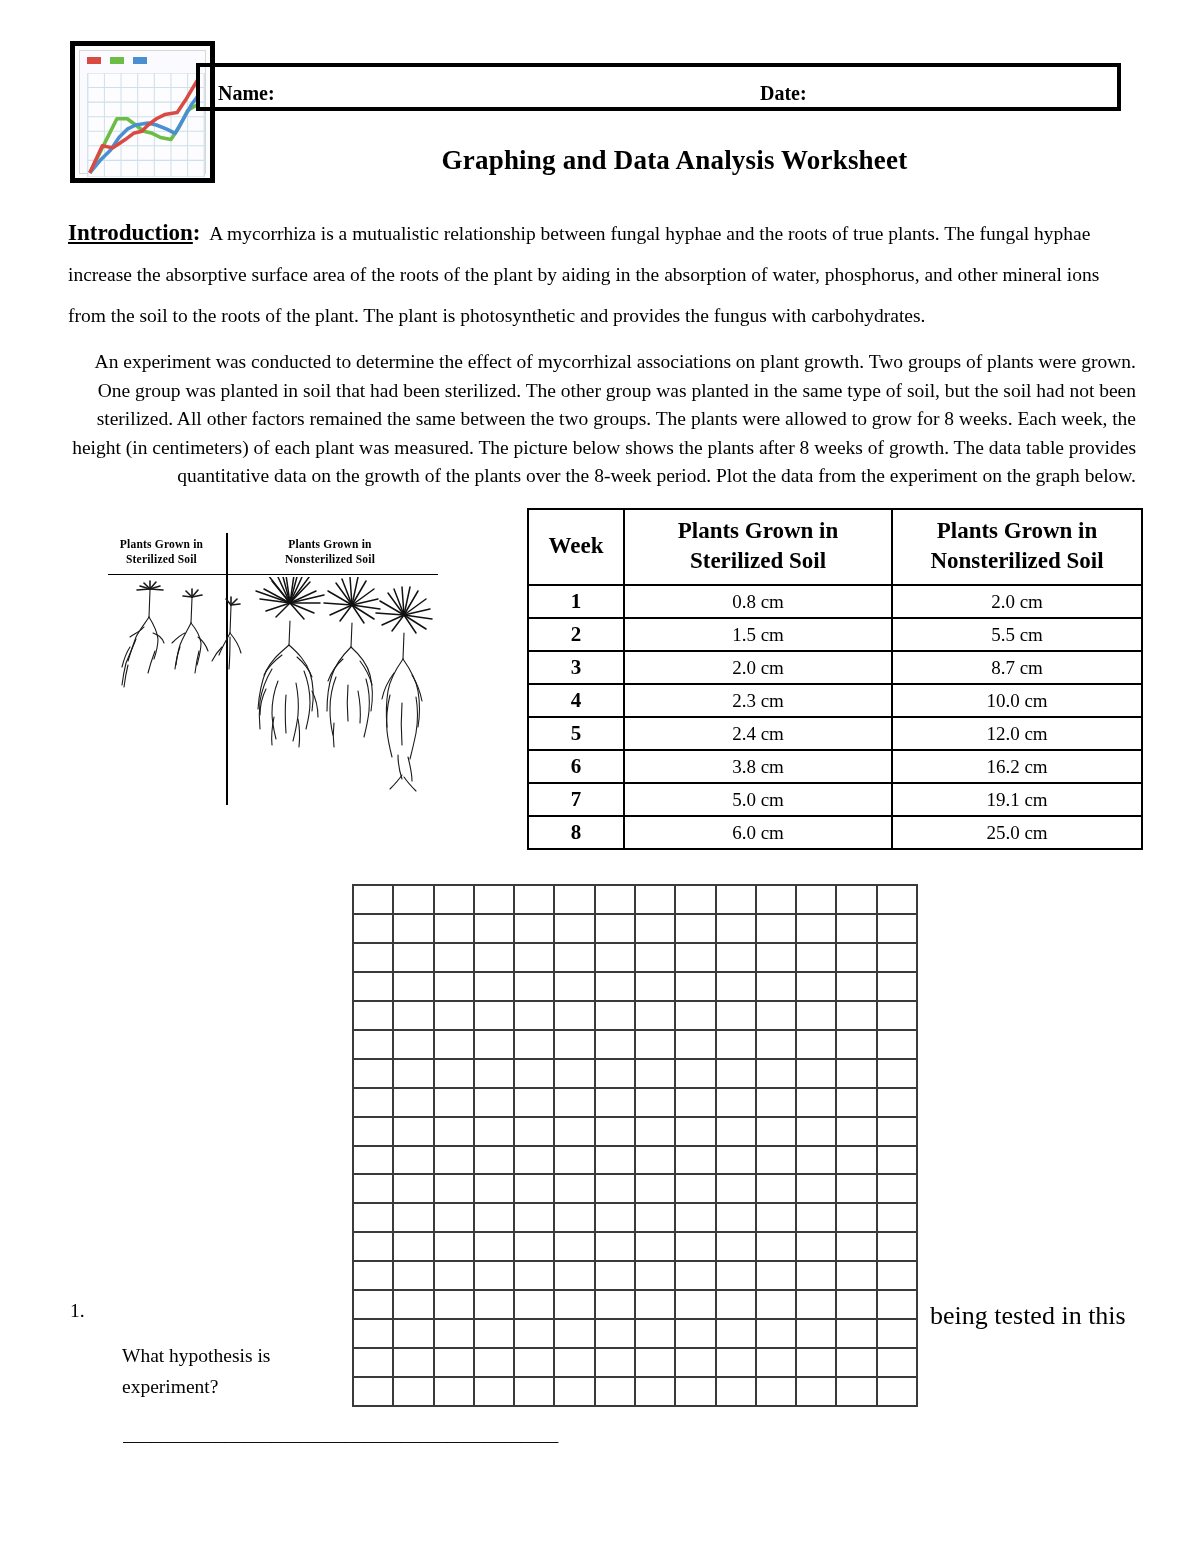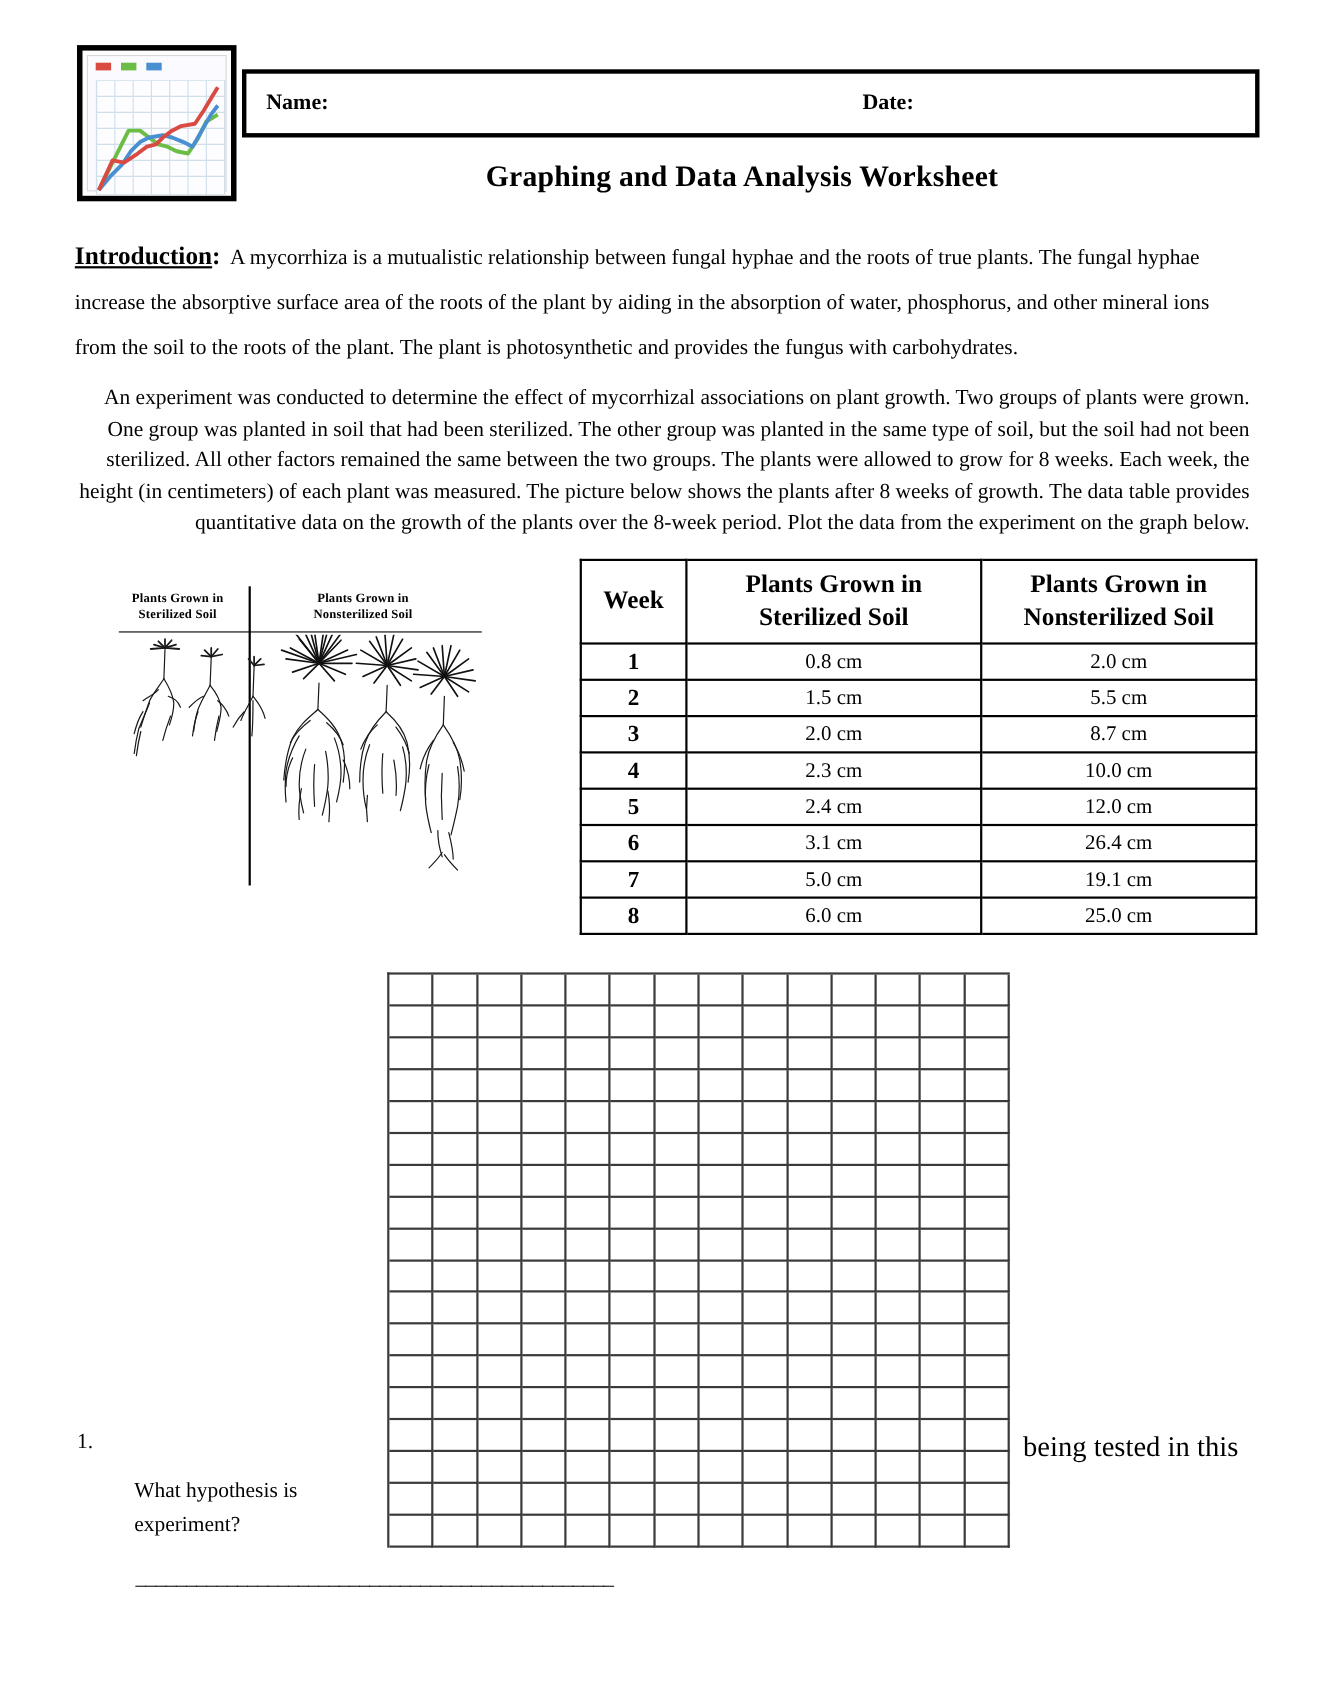--- a/index.html
+++ b/index.html
@@ -43,22 +43,22 @@
     position: absolute;
     left: 7px; top: 6px;
     display: flex;
     gap: 9px;
   }
   .sw { width: 14px; height: 7px; display:block; }
   .logo-chart { position: absolute; left: 6px; top: 22px; }
 
   .namedate-box {
     position: absolute;
-    left: 220px; top: 63px;
-    width: 925px; height: 62px;
+    left: 196px; top: 63px;
+    width: 925px; height: 48px;
     border: 4px solid #000;
     box-sizing: border-box;
   }
   .name-label {
     position: absolute;
     left: 18px; top: 15px;
     font-weight: bold;
     font-size: 20px;
   }
   .date-label {
@@ -444,22 +444,22 @@
       <td>2.3 cm</td>
       <td>10.0 cm</td>
     </tr>
     <tr>
       <td class="wk">5</td>
       <td>2.4 cm</td>
       <td>12.0 cm</td>
     </tr>
     <tr>
       <td class="wk">6</td>
-      <td>3.1 cm</td>
-      <td>26.4 cm</td>
+      <td>3.8 cm</td>
+      <td>16.2 cm</td>
     </tr>
     <tr>
       <td class="wk">7</td>
       <td>5.0 cm</td>
       <td>19.1 cm</td>
     </tr>
     <tr>
       <td class="wk">8</td>
       <td>6.0 cm</td>
       <td>25.0 cm</td>

